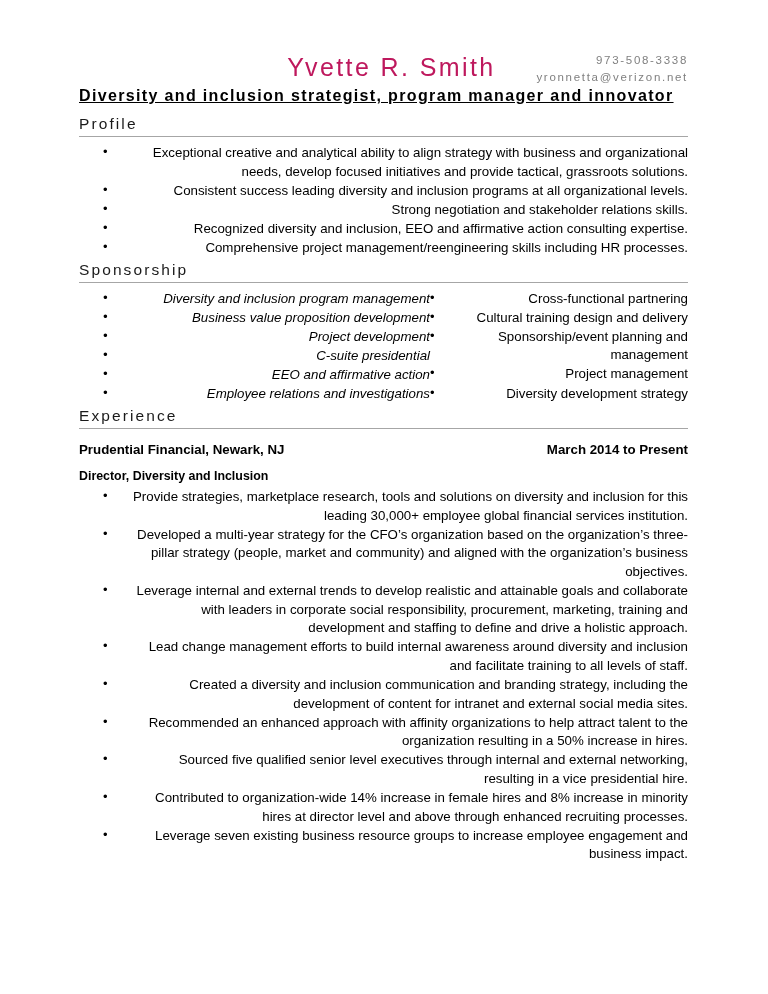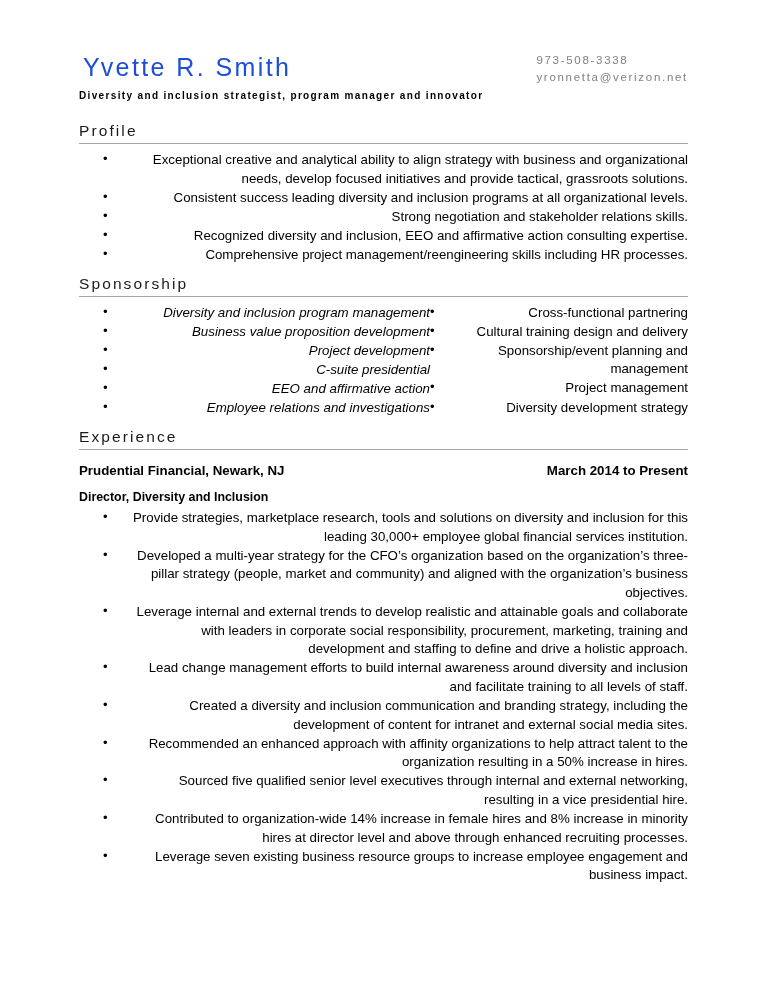--- a/index.html
+++ b/index.html
@@ -25,51 +25,54 @@
 
   
   .header {
     position: relative;
     min-height: 60px;
   }
   .contact-block {
     position: absolute;
     right: 0;
     top: 0;
+    text-align: right;
     color: #808080;
     font-size: 11.5px;
     letter-spacing: 1.7px;
     line-height: 17px;
   }
   .contact-line {
     display: block;
     white-space: nowrap;
   }
   .name {
     font-size: 25px;
     font-weight: 400;
-    color: #1d4ed8;
+    color: #be185d;
     letter-spacing: 2.4px;
     line-height: 30px;
-    margin: 8px 0 0 4px;
+    margin: 8px 0 0 16px;
     white-space: nowrap;
+    text-align: center;
   }
   .tagline {
-    font-size: 10px;
+    font-size: 16px;
     font-weight: bold;
     color: #000000;
     letter-spacing: 1.35px;
     line-height: 16px;
     margin: 6px 0 0 0;
     white-space: nowrap;
+    text-decoration: underline;
   }
 
   
   .section {
-    margin-top: 9px;
+    margin-top: 2px;
   }
   .section-heading {
     font-size: 15.5px;
     font-weight: 400;
     color: #1a1a1a;
     letter-spacing: 2.1px;
     line-height: 20px;
     padding-bottom: 2px;
     border-bottom: 1.4px solid #a6a6a6;
   }

